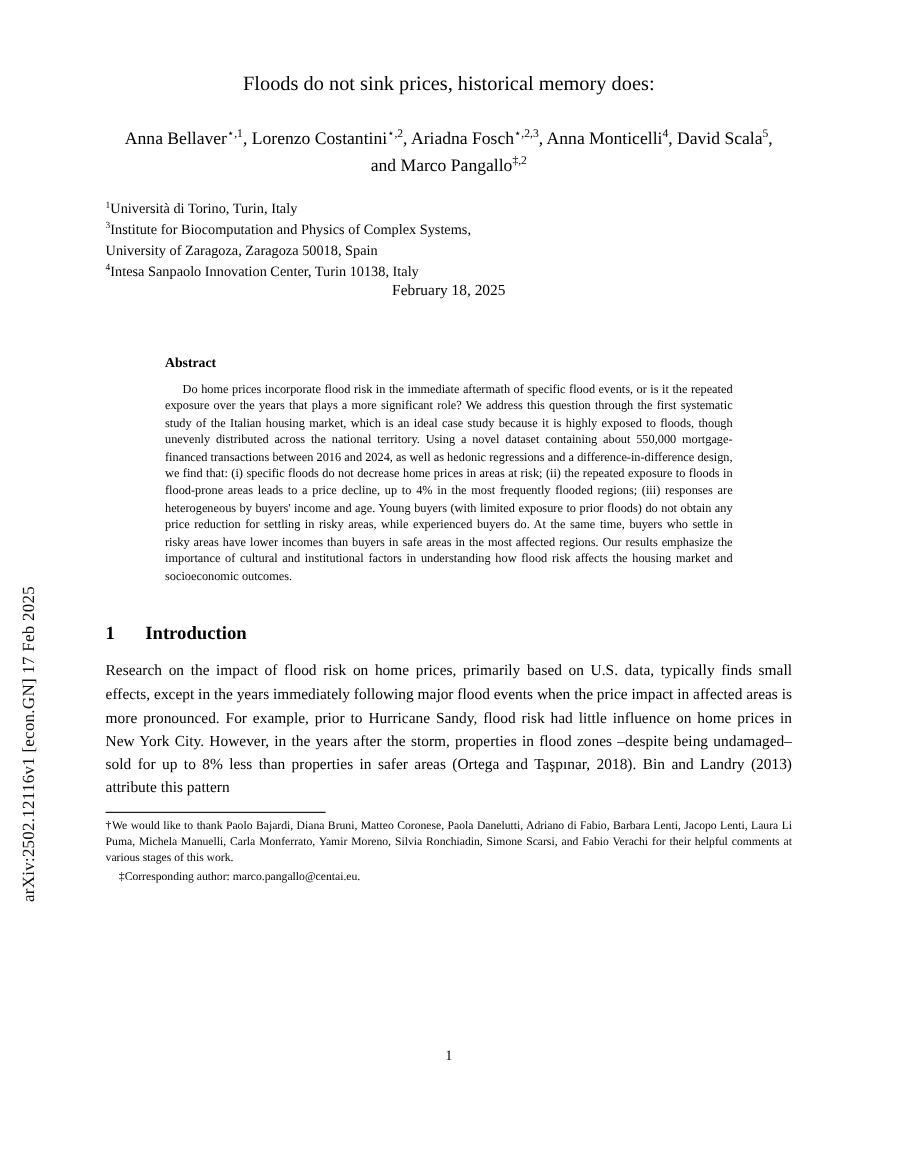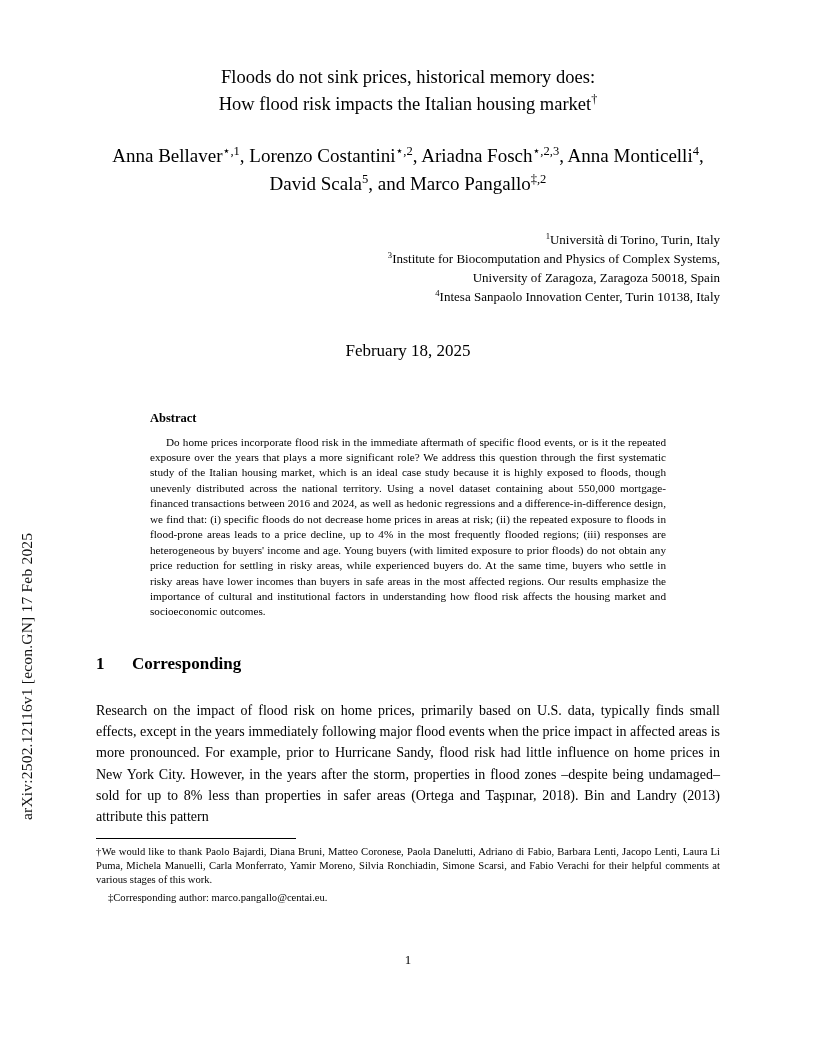--- a/index.html
+++ b/index.html
@@ -44,36 +44,35 @@
   .title {
     text-align: center;
     font-size: 18.5px;
     line-height: 1.45;
     margin-top: 64px;
   }
   .title .line2 { display: block; }
   sup { font-size: 0.66em; vertical-align: super; line-height: 0; }
   .authors {
     text-align: center;
-    font-size: 19px;
+    font-size: 16px;
     line-height: 1.5;
     margin-top: 24px;
     padding: 0 16px;
   }
   .affiliations {
-    text-align: right;
+    text-align: left;
     font-size: 13px;
     line-height: 1.46;
-    margin-top: 32px;
+    margin-top: 18px;
   }
   .affiliations div { white-space: nowrap; }
   .date {
     text-align: center;
-    font-size: 17px;
-    margin-top: 34px;
+    font-size: 14px;
   }
   .abstract-block {
     margin: 50px auto 0 auto;
     width: 516px;
   }
   .abstract-title {
     text-align: left;
     font-weight: bold;
     font-size: 12.5px;
     margin-bottom: 9px;
@@ -87,21 +86,21 @@
   .section-head {
     margin-top: 34px;
     font-size: 17px;
     font-weight: bold;
   }
   .section-head .num { display: inline-block; width: 36px; }
   .body-text {
     font-size: 14px;
     line-height: 1.52;
     text-align: justify;
-    margin-top: 26px;
+    margin-top: 14px;
   }
   .footnote-rule {
     margin-top: 10px;
     width: 200px;
     height: 1px;
     background: #000;
   }
   .footnotes {
     margin-top: 6px;
     font-size: 10.6px;
@@ -122,21 +121,20 @@
 <body>
 
 <div class="page">
 
   <div class="arxiv-stamp">arXiv:2502.12116v1  [econ.GN]  17 Feb 2025</div>
 
   <div class="content">
 
     <div class="title">
       <span>Floods do not sink prices, historical memory does:</span>
-      <span class="line2"><span>How flood risk impacts the Italian housing market</span><sup>†</sup></span>
     </div>
 
     <div class="authors">
       Anna Bellaver<sup>⋆,1</sup>, Lorenzo Costantini<sup>⋆,2</sup>, Ariadna Fosch<sup>⋆,2,3</sup>, Anna Monticelli<sup>4</sup>, David Scala<sup>5</sup>, and Marco Pangallo<sup>‡,2</sup>
     </div>
 
     <div class="affiliations">
       <div><sup>1</sup>Università di Torino, Turin, Italy</div>
       <div><sup>3</sup>Institute for Biocomputation and Physics of Complex Systems,</div>
       <div>University of Zaragoza, Zaragoza 50018, Spain</div>
@@ -144,21 +142,21 @@
     </div>
 
     <div class="date">February 18, 2025</div>
 
     <div class="abstract-block">
       <div class="abstract-title">Abstract</div>
       <div class="abstract-text">Do home prices incorporate flood risk in the immediate aftermath of specific flood events, or is it the repeated exposure over the years that plays a more significant role? We address this question through the first systematic study of the Italian housing market, which is an ideal case study because it is highly exposed to floods, though unevenly distributed across the national territory. Using a novel dataset containing about 550,000 mortgage-financed transactions between 2016 and 2024, as well as hedonic regressions and a difference-in-difference design, we find that: (i) specific floods do not decrease home prices in areas at risk; (ii) the repeated exposure to floods in flood-prone areas leads to a price decline, up to 4% in the most frequently flooded regions; (iii) responses are heterogeneous by buyers' income and age. Young buyers (with limited exposure to prior floods) do not obtain any price reduction for settling in risky areas, while experienced buyers do. At the same time, buyers who settle in risky areas have lower incomes than buyers in safe areas in the most affected regions. Our results emphasize the importance of cultural and institutional factors in understanding how flood risk affects the housing market and socioeconomic outcomes.</div>
     </div>
 
     <div class="section-head">
-      <span class="num">1</span><span>Corresponding</span>
+      <span class="num">1</span><span>Introduction</span>
     </div>
 
     <div class="body-text">Research on the impact of flood risk on home prices, primarily based on U.S. data, typically finds small effects, except in the years immediately following major flood events when the price impact in affected areas is more pronounced. For example, prior to Hurricane Sandy, flood risk had little influence on home prices in New York City. However, in the years after the storm, properties in flood zones –despite being undamaged– sold for up to 8% less than properties in safer areas (Ortega and Taşpınar, 2018). Bin and Landry (2013) attribute this pattern</div>
 
     <div class="footnote-rule"></div>
 
     <div class="footnotes">
       <p>†We would like to thank Paolo Bajardi, Diana Bruni, Matteo Coronese, Paola Danelutti, Adriano di Fabio, Barbara Lenti, Jacopo Lenti, Laura Li Puma, Michela Manuelli, Carla Monferrato, Yamir Moreno, Silvia Ronchiadin, Simone Scarsi, and Fabio Verachi for their helpful comments at various stages of this work.</p>
       <p class="fn-indent">‡Corresponding author: marco.pangallo@centai.eu.</p>
     </div>

